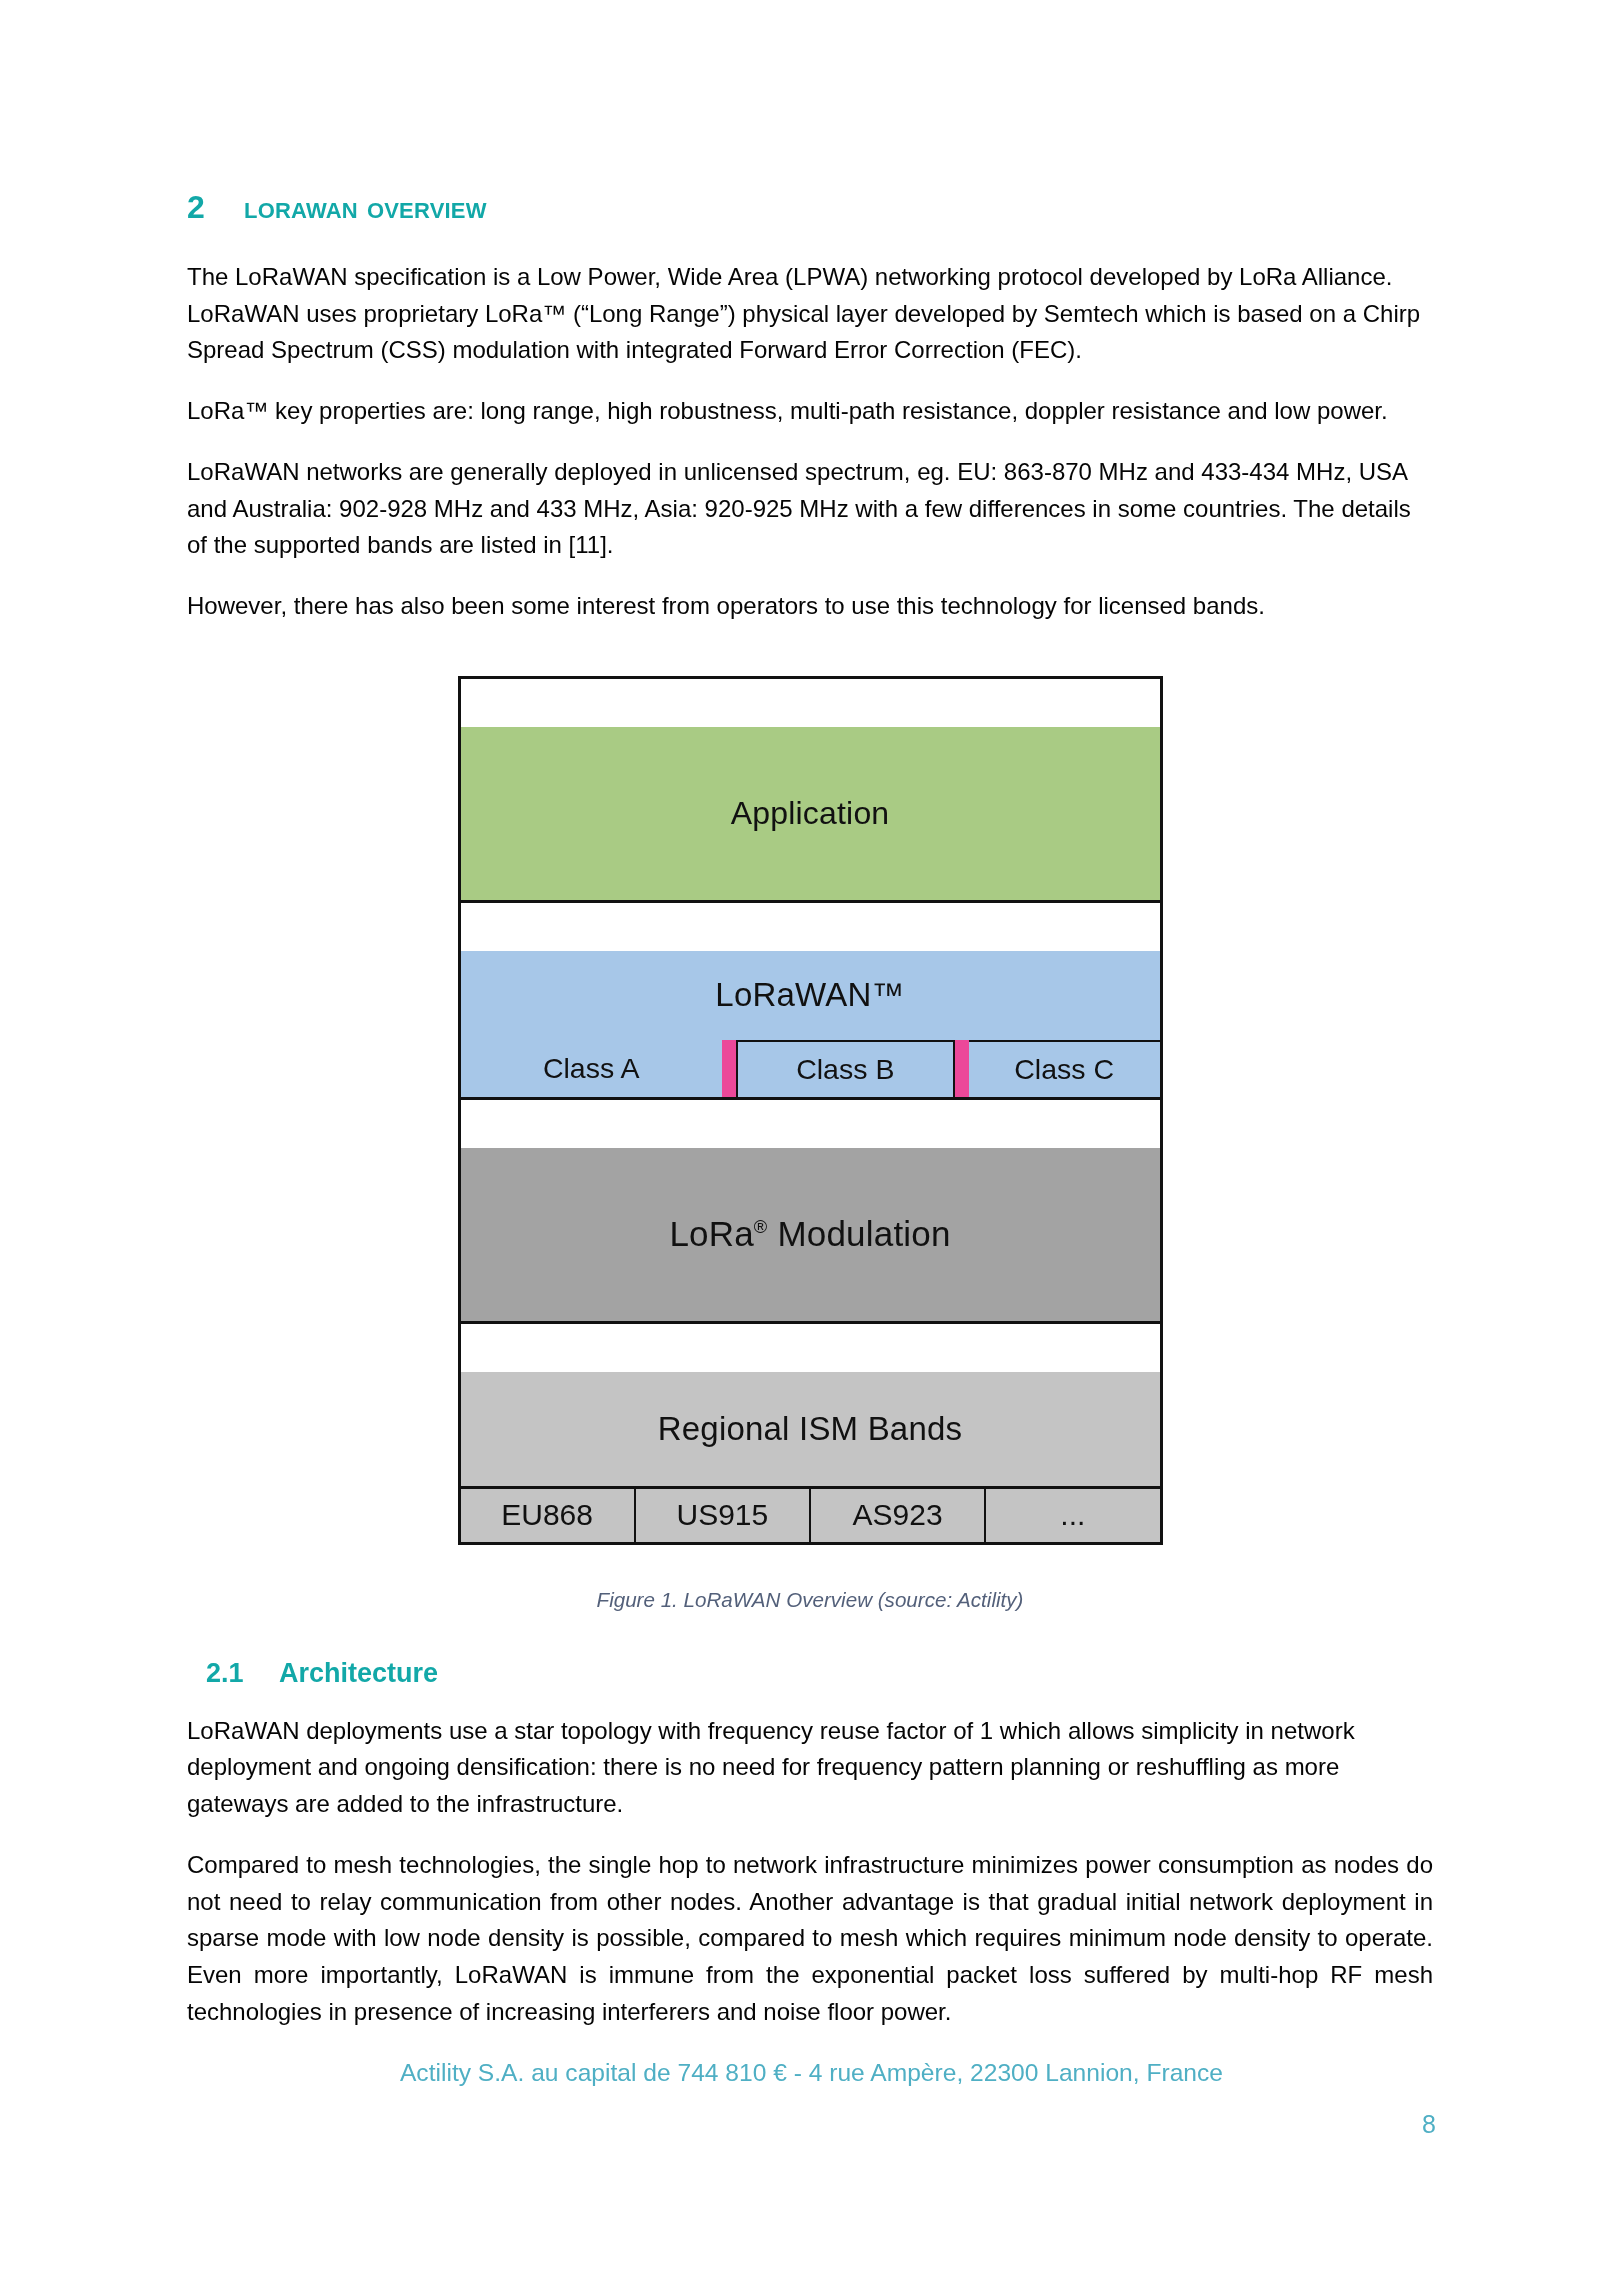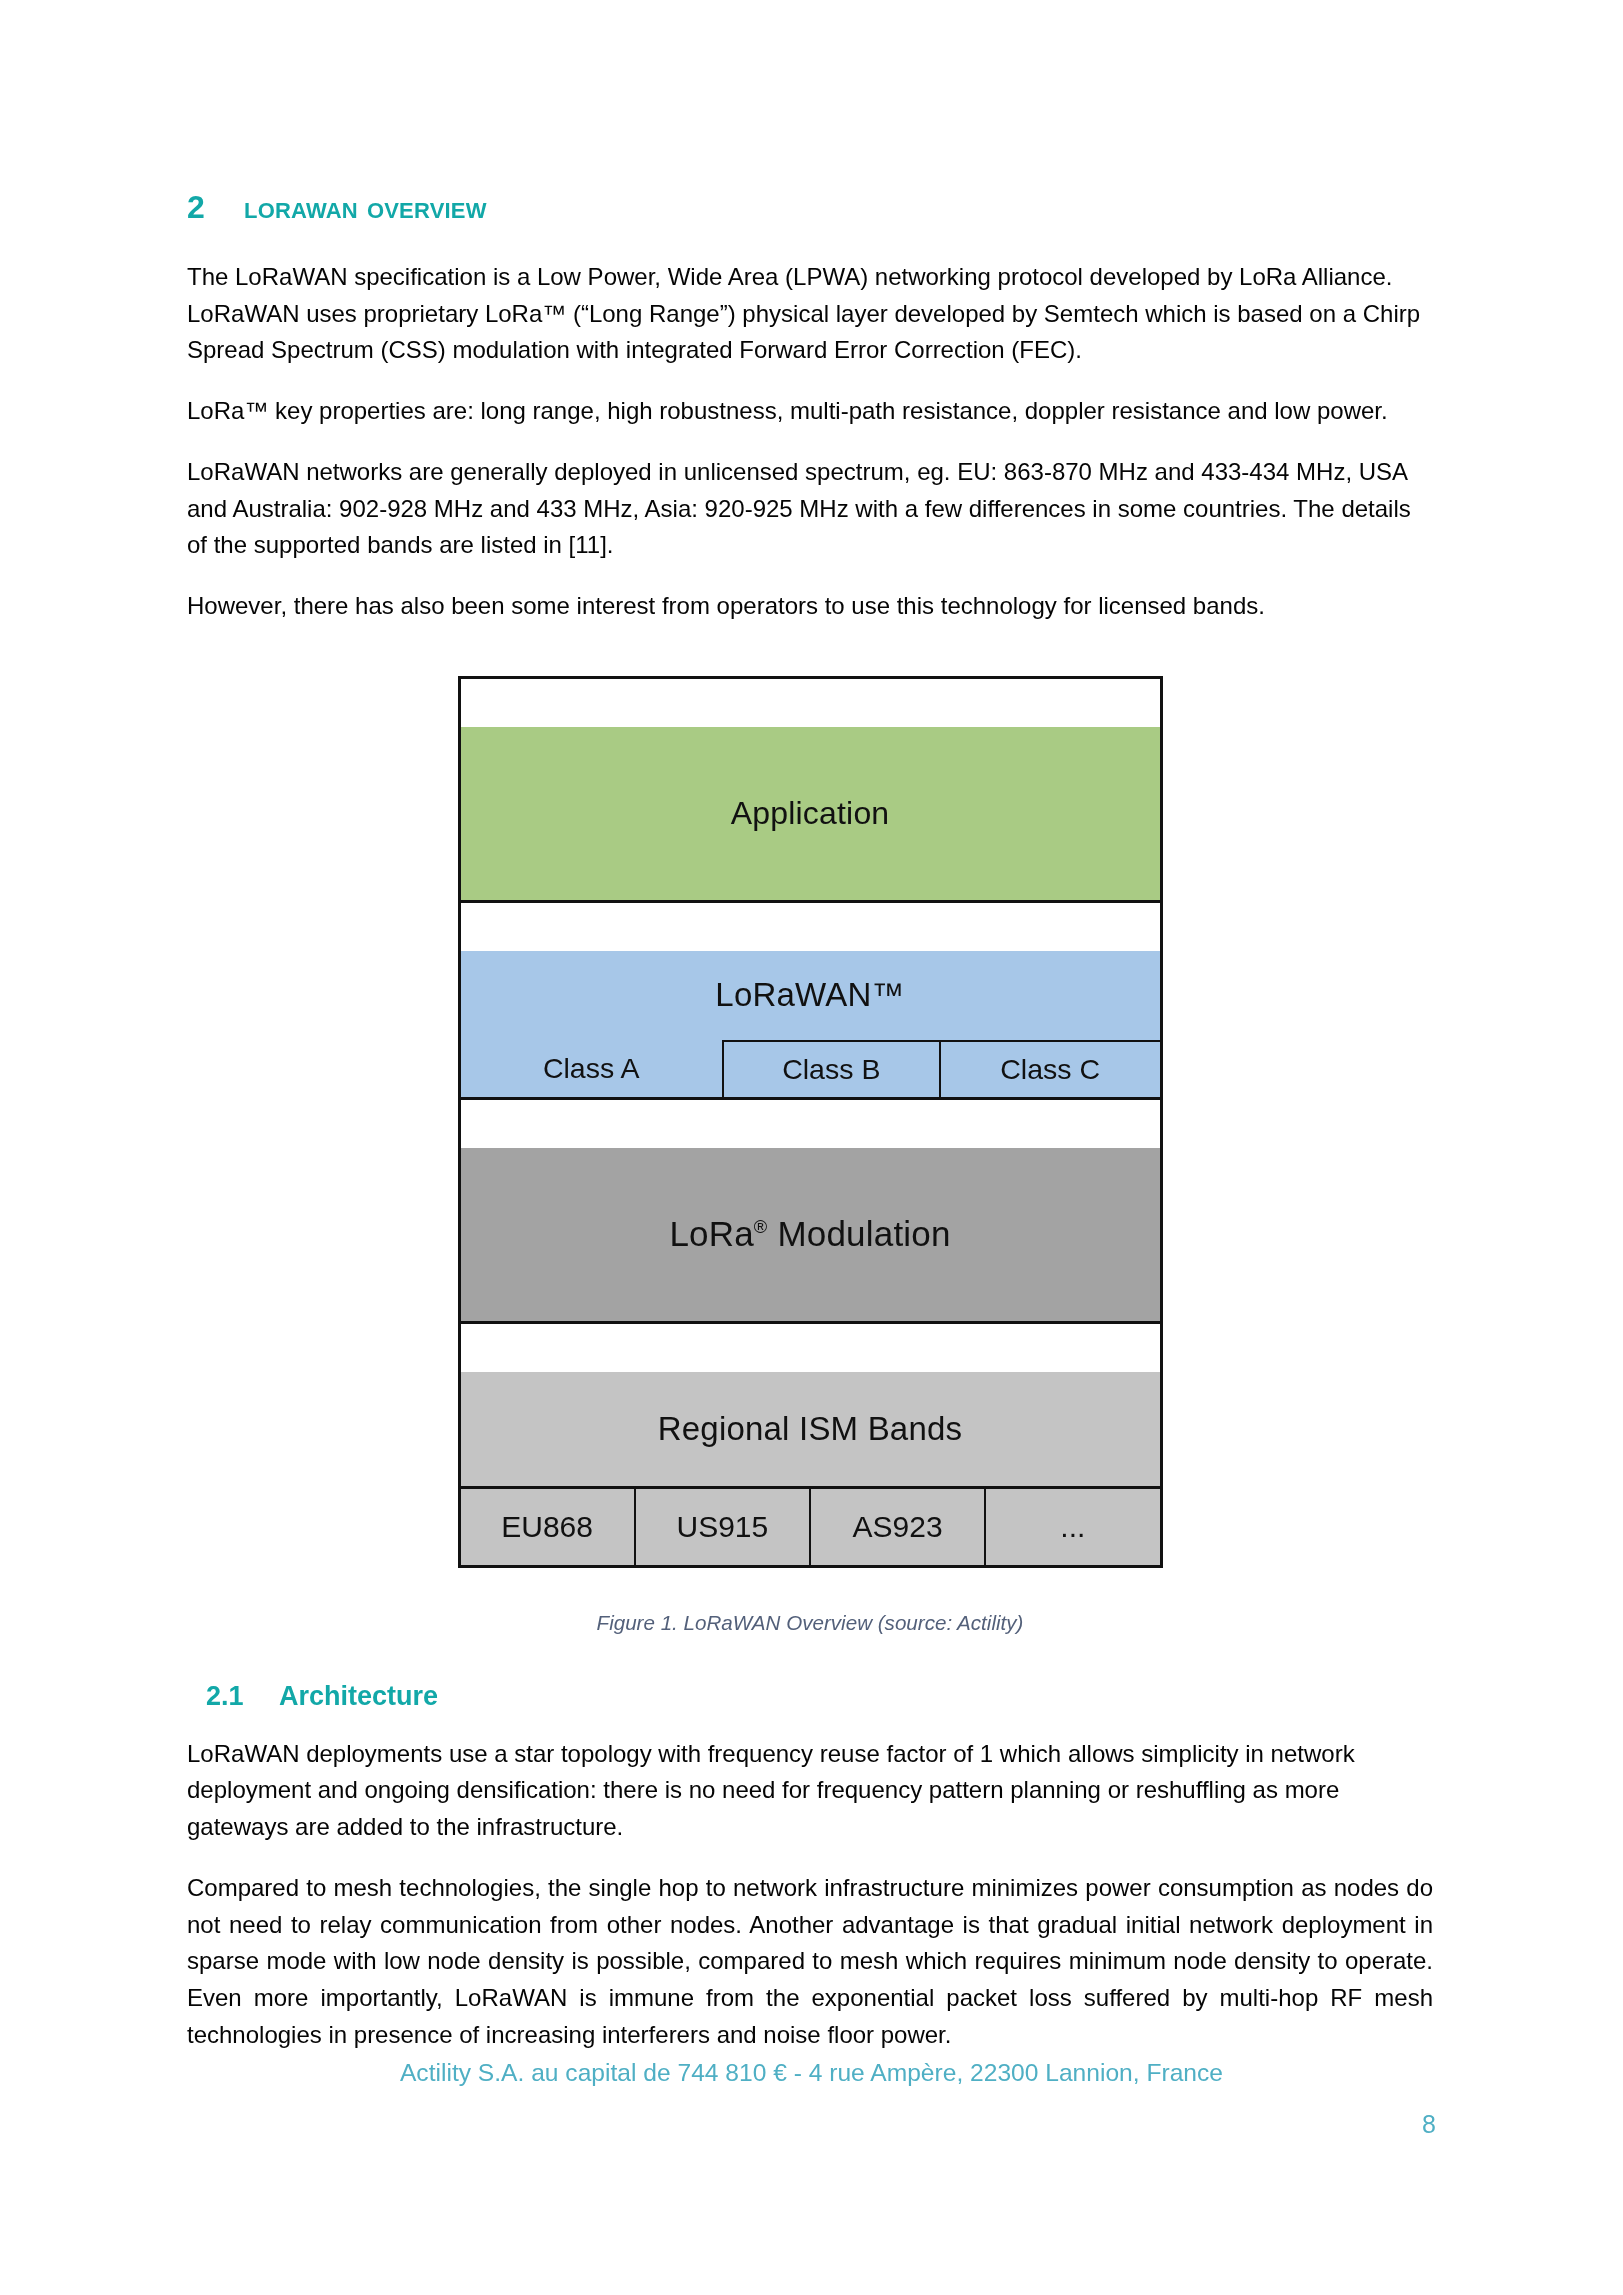--- a/index.html
+++ b/index.html
@@ -118,20 +118,21 @@
   .layer-lorawan {
     height: 89px;
     background: #A7C7E8;
     font-size: 33px;
   }
   .classes {
     display: flex;
     height: 57px;
     background: #ec4899;
     border-bottom: 3.2px solid #111;
+    gap: 14px;
   }
   .class-cell {
     box-sizing: border-box;
     display: flex;
     align-items: center;
     justify-content: center;
     font-size: 28.5px;
     background: #A7C7E8;
     color: #111;
   }
@@ -155,21 +156,21 @@
     font-size: 35px;
   }
   .layer-ism {
     height: 117px;
     background: #C4C4C4;
     border-bottom: 3.2px solid #111;
     font-size: 33px;
   }
   .bands {
     display: flex;
-    height: 76px;
+    height: 53px;
     background: #C4C4C4;
   }
   .band-cell {
     box-sizing: border-box;
     flex: 1 1 0;
     display: flex;
     align-items: center;
     justify-content: center;
     font-size: 30px;
     color: #111;

